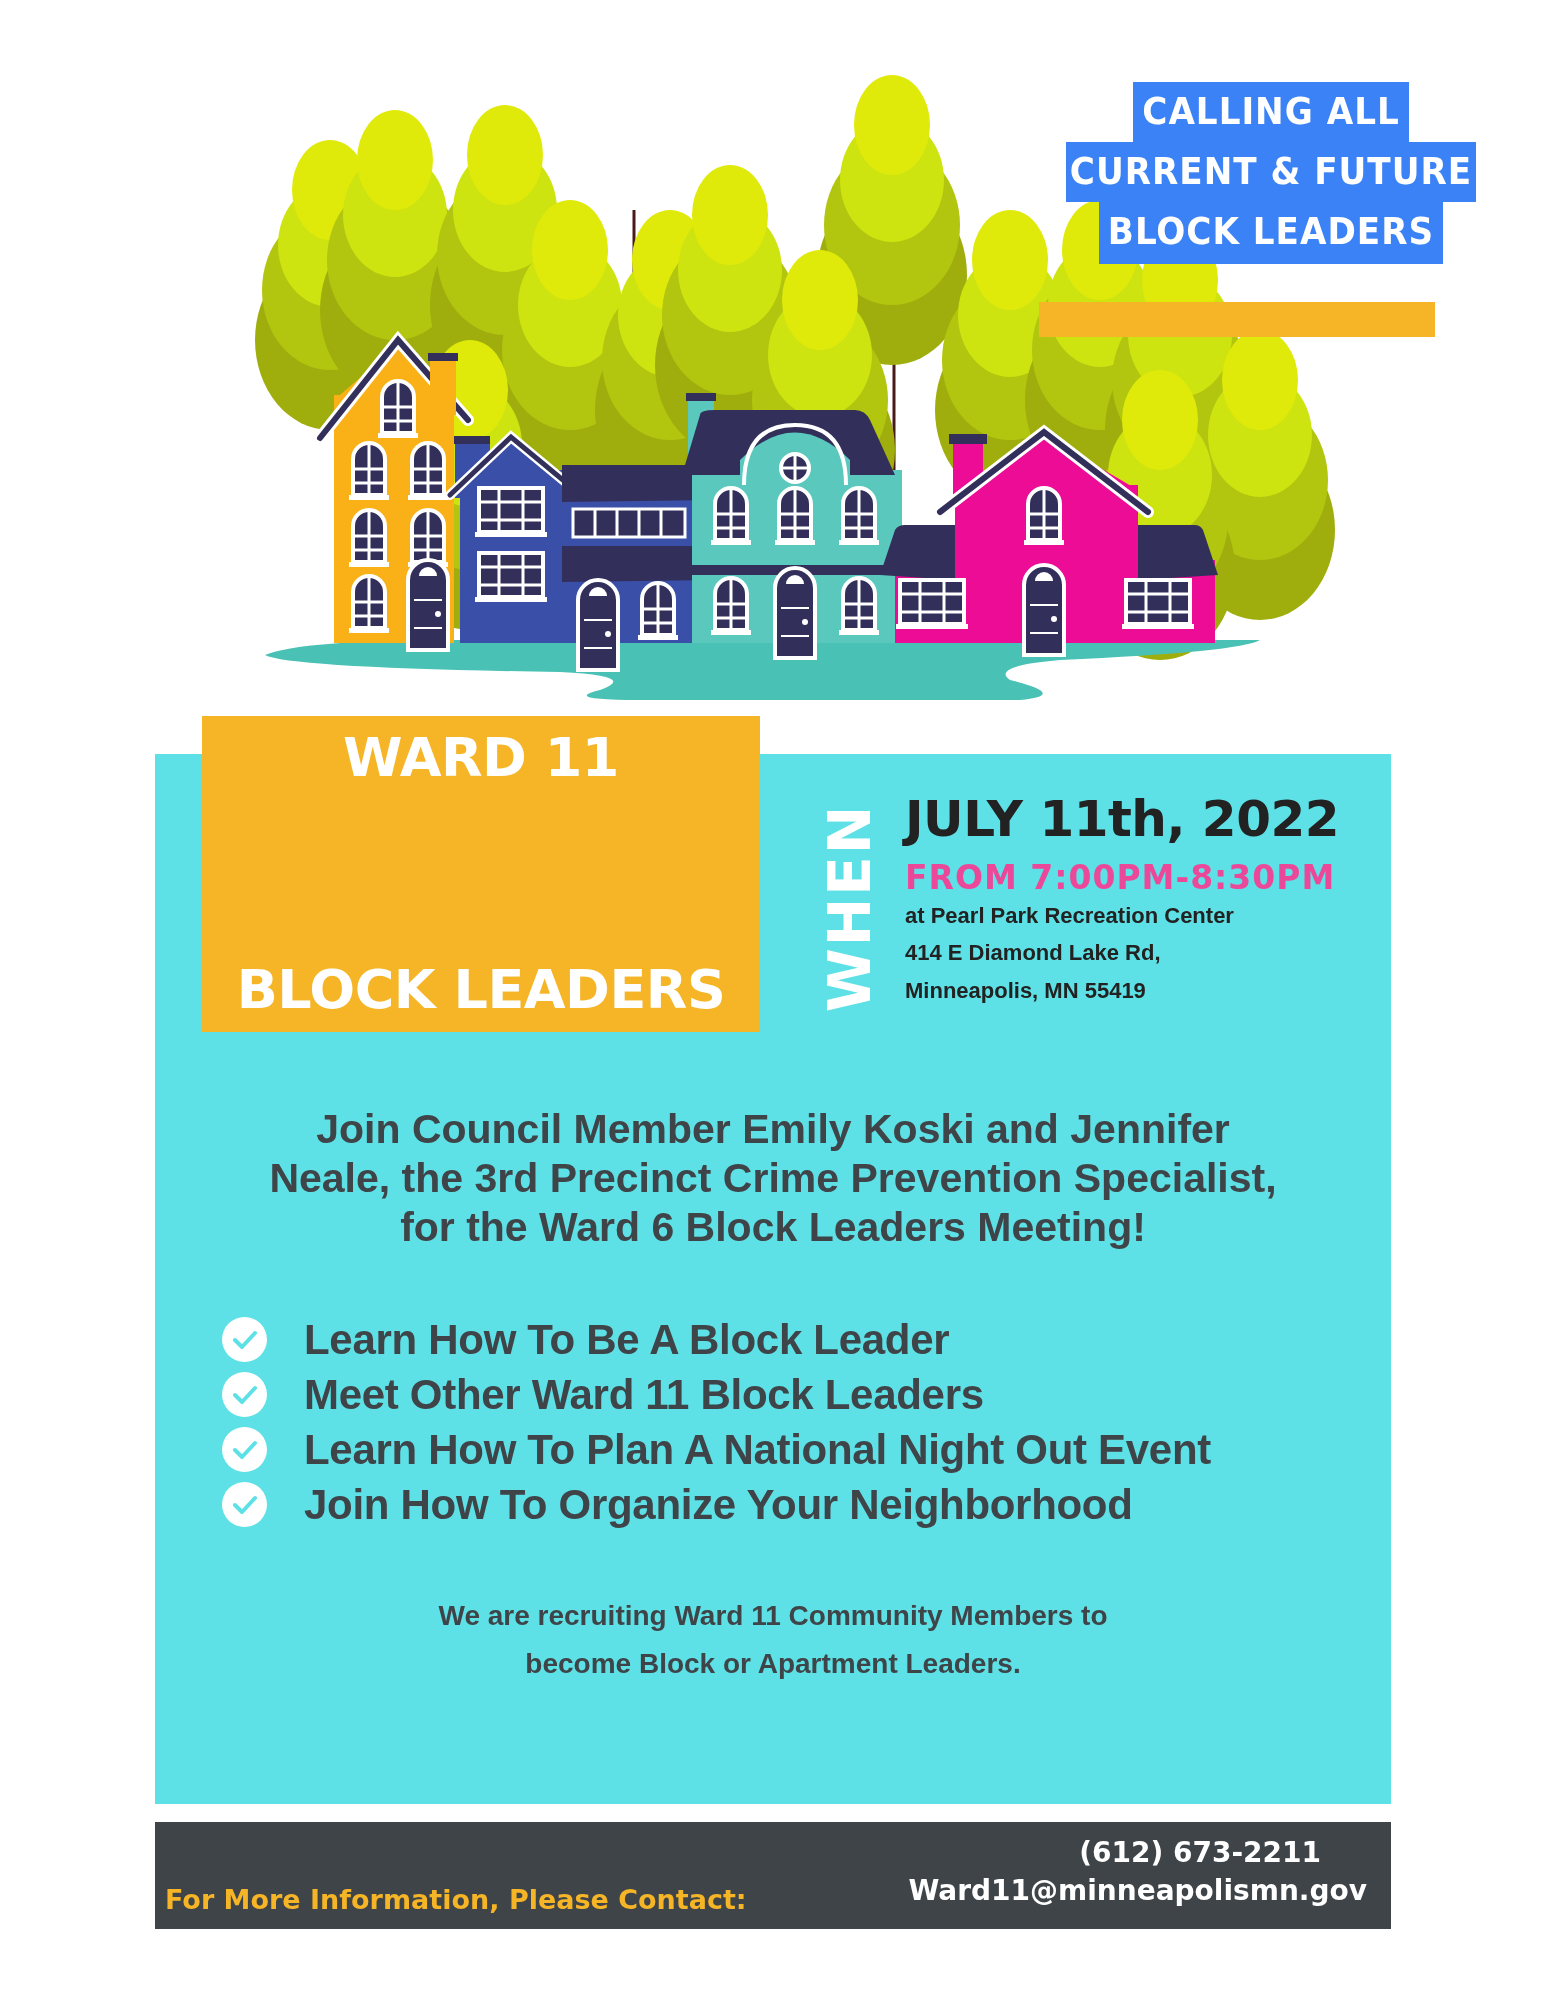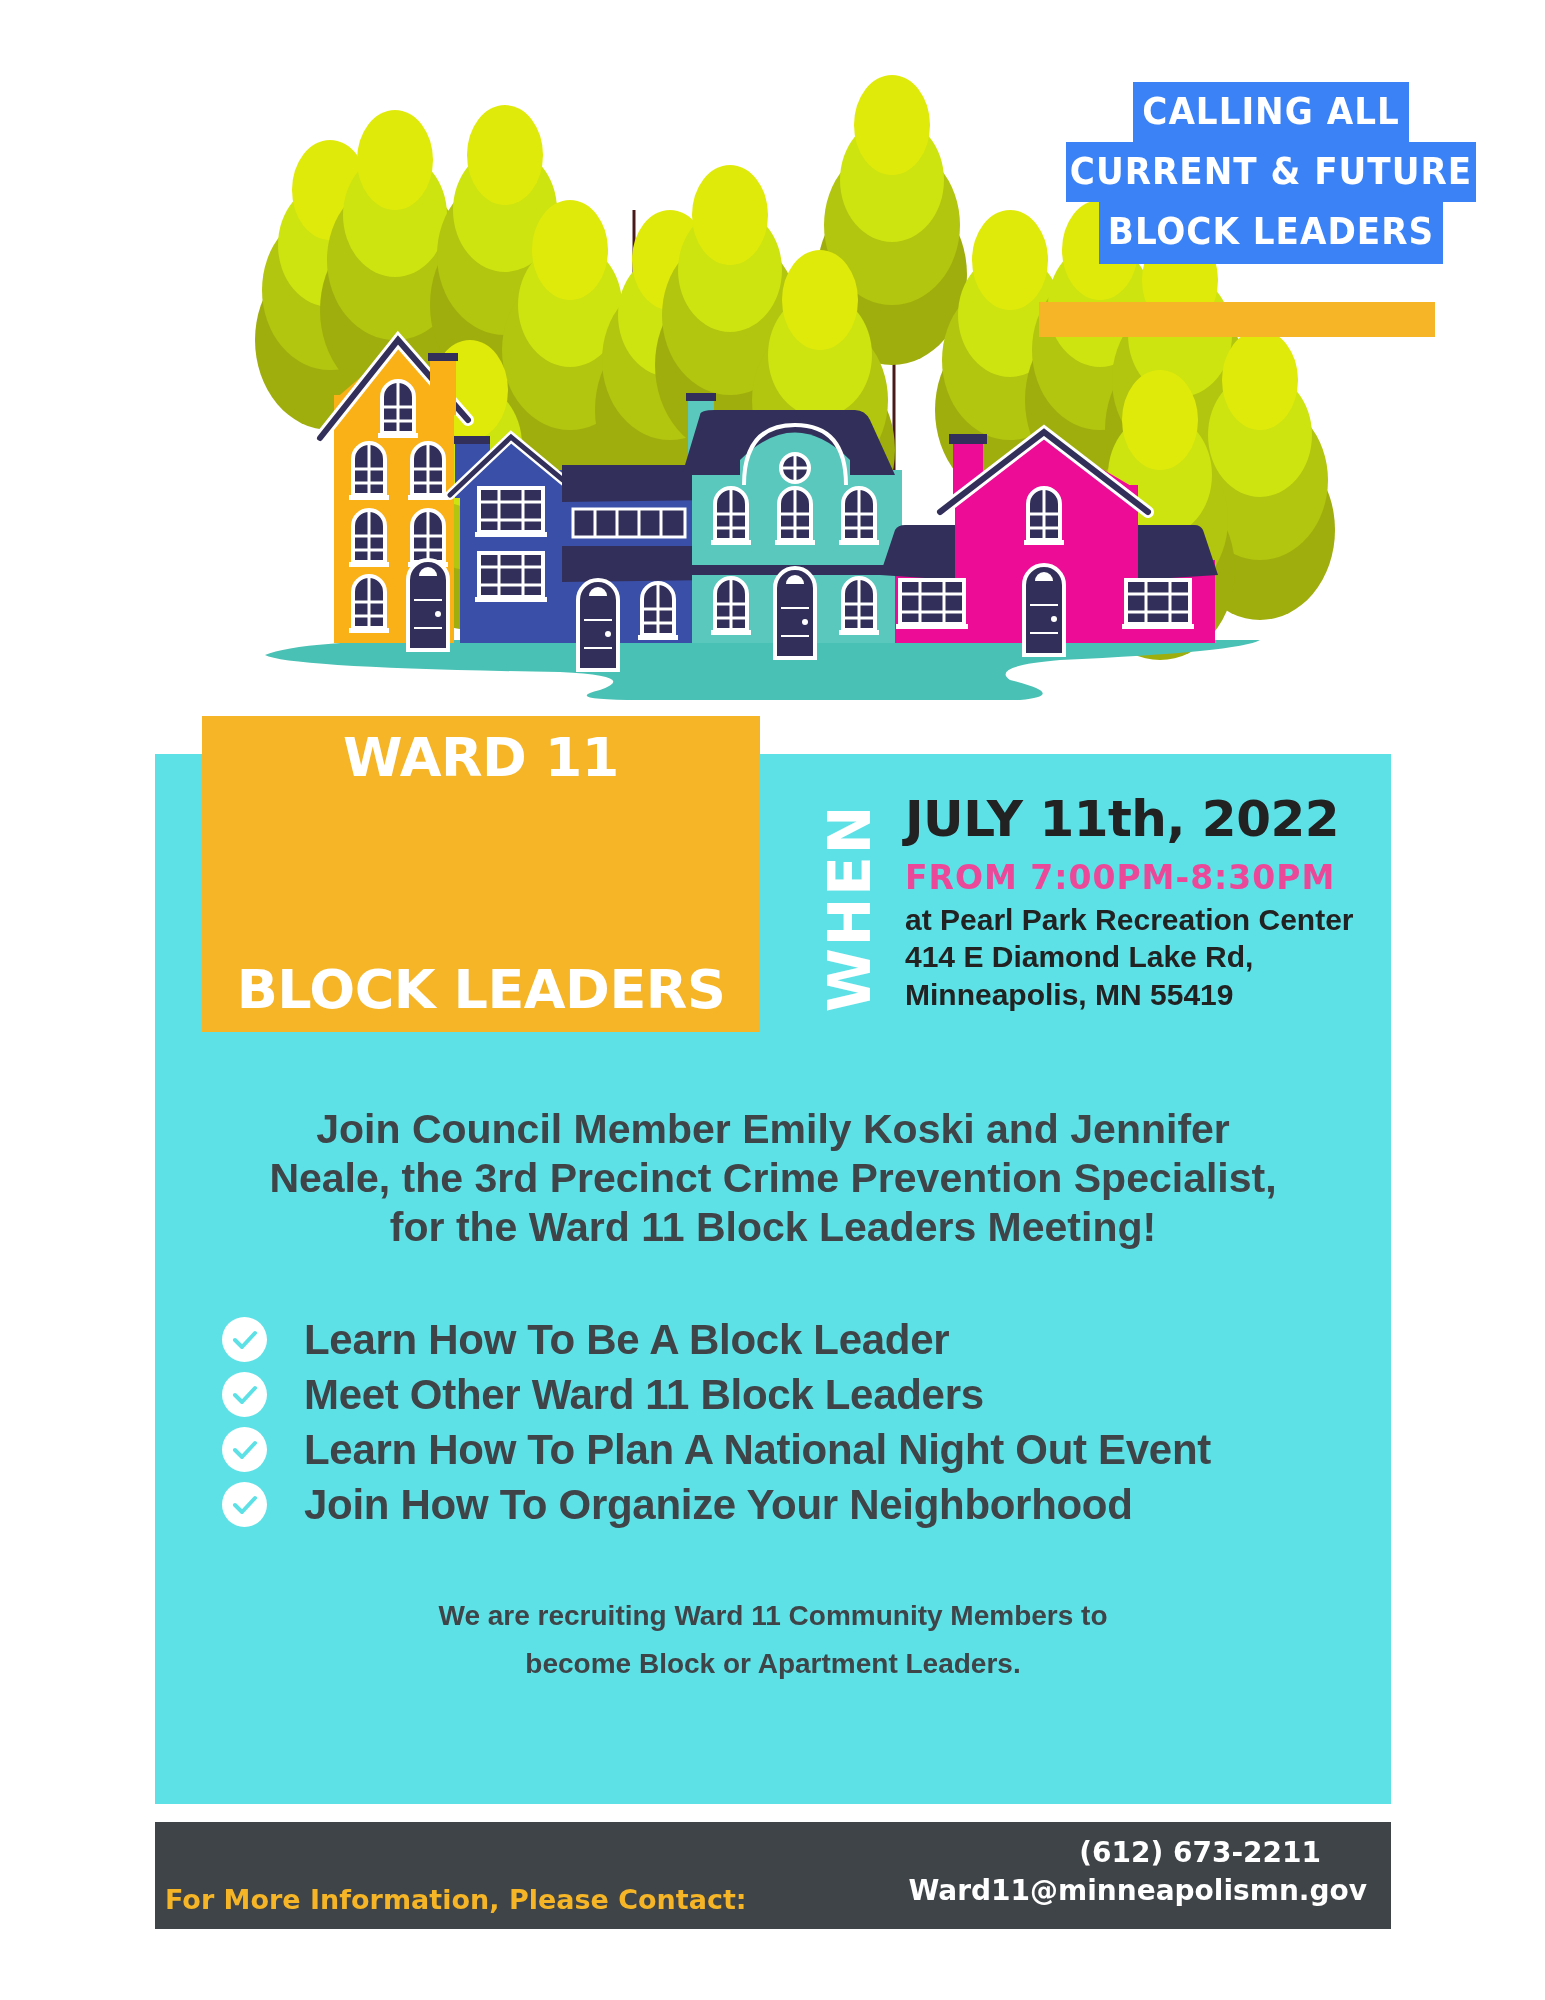--- a/index.html
+++ b/index.html
@@ -33,21 +33,21 @@
   .when { left:820px; top:795px; width:60px; height:225px; }
   .when span { position:absolute; left:50%; top:50%; transform:translate(-50%,-50%) rotate(-90deg);
     color:#fff; font-family:"DejaVu Sans", sans-serif; font-weight:bold; font-size:58px;
     letter-spacing:2px; white-space:nowrap; }
 
   .date { left:905px; top:790px; color:#222; font-family:"DejaVu Sans", sans-serif; font-weight:bold;
     font-size:50px; letter-spacing:-0.5px; white-space:nowrap; }
   .time { left:905px; top:858px; color:#ec4899; font-family:"DejaVu Sans", sans-serif; font-weight:bold;
     font-size:33px; letter-spacing:1px; white-space:nowrap; }
   .addr { left:905px; color:#222; font-family:"Liberation Sans", sans-serif; font-weight:bold;
-    font-size:30px; white-space:nowrap; }
+    font-size:22px; white-space:nowrap; }
   .addr1 { top:903px; } .addr2 { top:940px; } .addr3 { top:978px; }
 
   
   .intro { left:155px; top:1105px; width:1236px; text-align:center; color:#3f4448;
     font-family:"Liberation Sans", sans-serif; font-weight:bold; font-size:41px; line-height:49px; }
 
   
   .checklist { left:222px; top:1312px; width:1150px; margin:0; padding:0; list-style:none; }
   .check-item { display:flex; align-items:center; height:55px; }
   .check-icon { width:45px; height:45px; border-radius:50%; background:#fff; display:flex;
@@ -216,21 +216,21 @@
 </div>
 <div class="abs date">JULY 11th, 2022</div>
 <div class="abs time">FROM 7:00PM-8:30PM</div>
 <div class="abs addr addr1">at Pearl Park Recreation Center</div>
 <div class="abs addr addr2">414 E Diamond Lake Rd,</div>
 <div class="abs addr addr3">Minneapolis, MN 55419</div>
 
 <div class="abs intro">
   <div>Join Council Member Emily Koski and Jennifer</div>
   <div>Neale, the 3rd Precinct Crime Prevention Specialist,</div>
-  <div>for the Ward 11 Block Leaders Meeting!</div>
+  <div>for the Ward 6 Block Leaders Meeting!</div>
 </div>
 
 <ul class="abs checklist">
   <li class="check-item">
     <span class="check-icon">
       <svg width="26" height="20" viewBox="0 0 26 20">
           <polyline points="3,10 10,17 23,3" fill="none" stroke="#5de1e6" stroke-width="4" stroke-linecap="round" stroke-linejoin="round"></polyline>
         </svg>
     </span>
     <span class="check-label">Learn How To Be A Block Leader</span>

